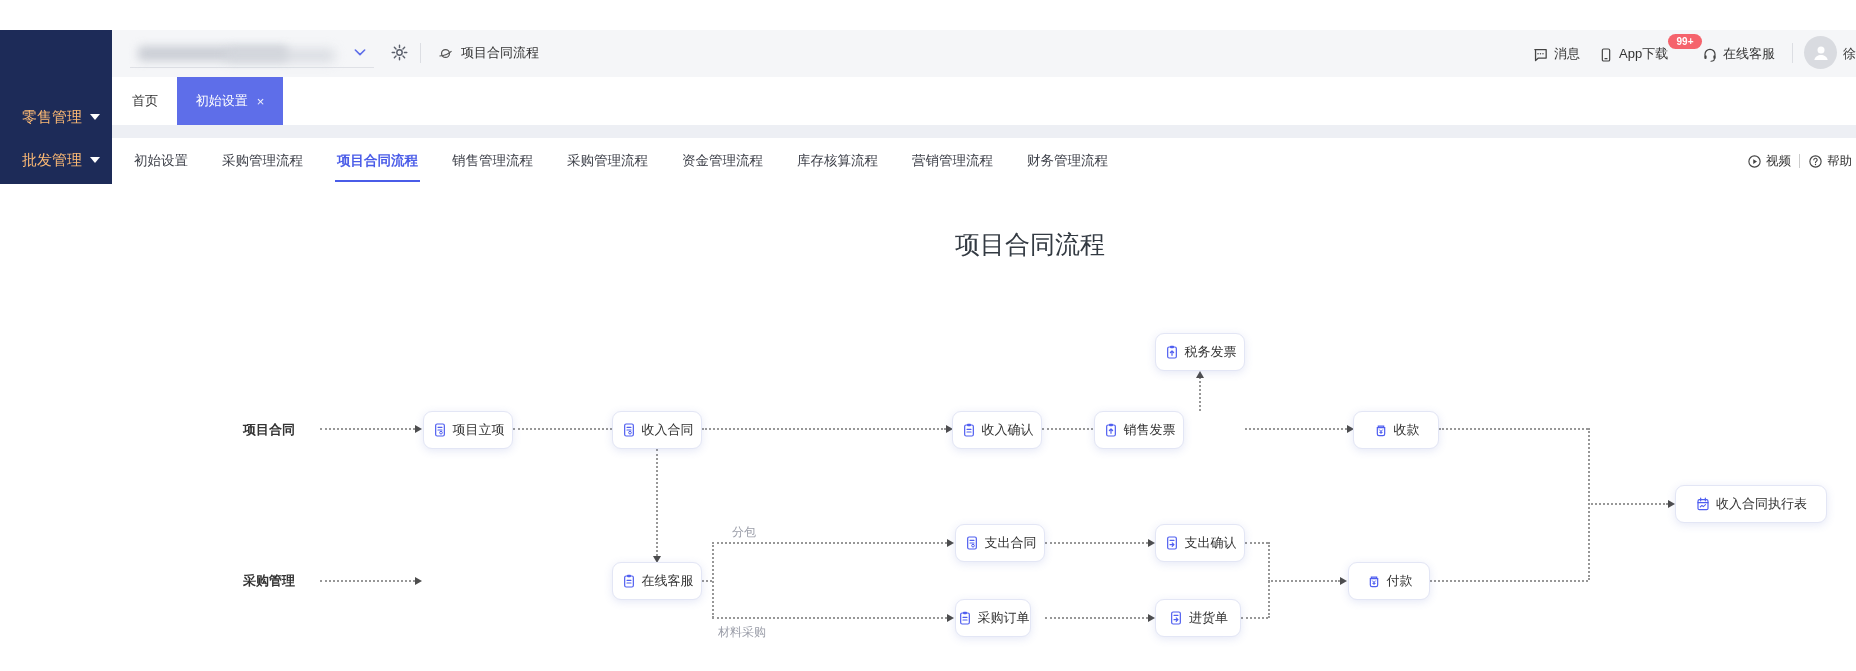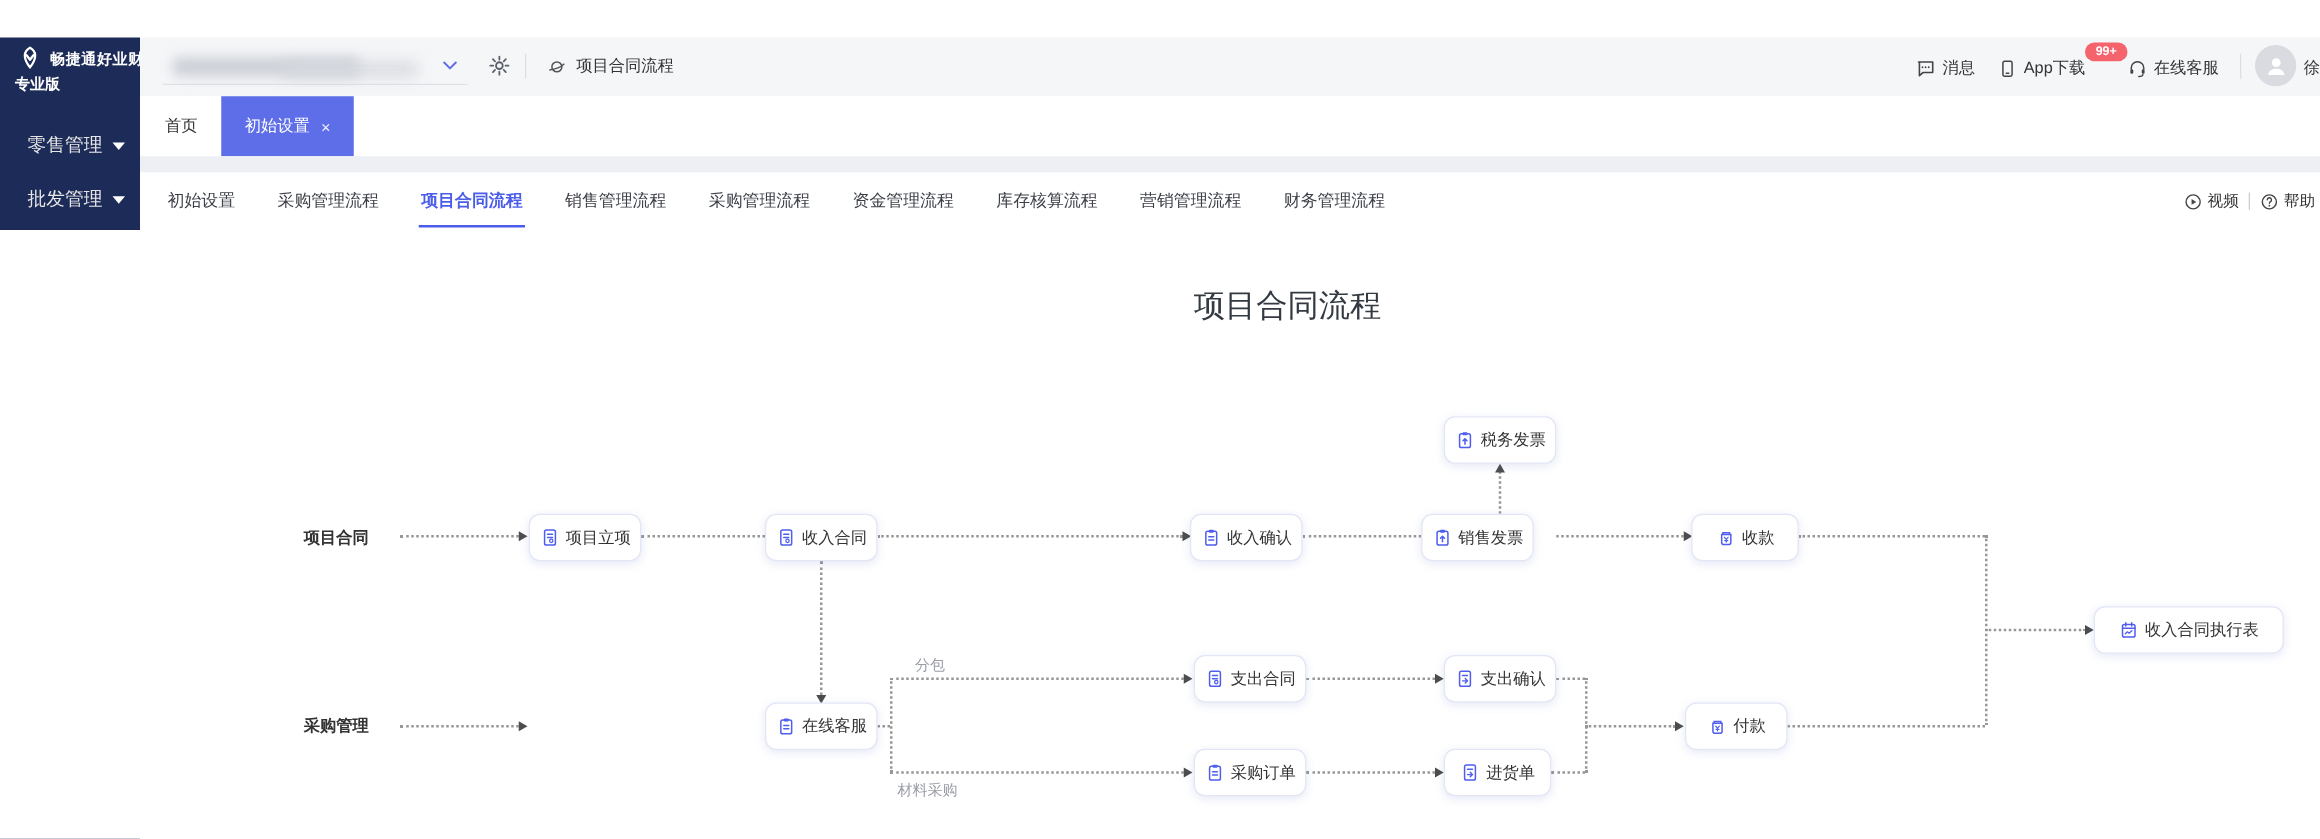--- a/index.html
+++ b/index.html
@@ -9,21 +9,21 @@
 
   
   .topstrip{position:absolute;left:0;top:0;width:1856px;height:30px;background:#fff;}
 
   
   .sidebar{position:absolute;left:0;top:30px;width:112px;height:641px;background:#1d2b58;}
   .logo-block{position:absolute;left:0;top:0;width:112px;height:47px;}
   .logo-mark{position:absolute;left:13px;top:5px;color:#fff;}
   .brand-name{position:absolute;left:40px;top:9px;font-size:12px;color:#fff;font-weight:bold;letter-spacing:.5px;white-space:nowrap;}
   .brand-edition{position:absolute;left:12px;top:29px;font-size:12px;color:#fff;font-weight:bold;}
-  .side-item{position:absolute;left:0;width:112px;height:34px;line-height:34px;color:#e5e5e5;font-size:15px;
+  .side-item{position:absolute;left:0;width:112px;height:34px;line-height:34px;color:#fdba74;font-size:15px;
              padding-left:22px;box-sizing:border-box;cursor:pointer;white-space:nowrap;}
   .side-caret{position:absolute;right:12px;top:14px;width:0;height:0;
               border-left:5px solid transparent;border-right:5px solid transparent;border-top:6px solid #fff;}
 
   
   .band{position:absolute;left:112px;top:30px;width:1744px;height:47px;background:#f5f6f8;}
   .blurbox{position:absolute;left:18px;top:10px;width:244px;height:27px;border-bottom:1px solid #dfe1e6;}
   .smudge{position:absolute;left:8px;top:6px;width:150px;height:15px;background:#c3c7cf;border-radius:4px;
           filter:blur(5px);opacity:.85;}
   .smudge2{position:absolute;left:95px;top:9px;width:110px;height:13px;background:#d6d9df;border-radius:4px;
@@ -157,27 +157,20 @@
         <path d="M7.8 16.5l2.6-2.3 2 1.7 3.4-3" fill="none" stroke="currentColor" stroke-width="1.6" stroke-linecap="round" stroke-linejoin="round"></path>
       </symbol>
   </defs>
 </svg>
 
 <div class="stage">
 
   <div class="topstrip"></div>
 
   <div class="sidebar">
-    <div class="logo-block">
-      <svg class="ic logo-mark" width="22" height="22">
-          <use href="#i-logo"></use>
-        </svg>
-      <span class="brand-name">畅捷通好业财</span>
-      <span class="brand-edition">专业版</span>
-    </div>
     <div class="side-item" style="top:70px"><span>零售管理</span><i class="side-caret"></i></div>
     <div class="side-item" style="top:113px"><span>批发管理</span><i class="side-caret"></i></div>
     <div class="side-item" style="top:156px"><span>小畅电商</span></div>
     <div class="side-item" style="top:199px"><span>采购管理</span></div>
     <div class="side-item" style="top:242px"><span>库存核算</span></div>
     <div class="side-item" style="top:285px"><span>资金管理</span></div>
     <div class="side-item" style="top:328px"><span>总账管理</span></div>
     <div class="side-item" style="top:371px"><span>发票管理</span></div>
     <div class="side-item" style="top:414px"><span>税务管理</span></div>
     <div class="side-item" style="top:457px"><span>固定资产</span></div>
@@ -329,21 +322,21 @@
           <use href="#i-doc"></use>
         </svg>
         <span>收入合同</span>
     </div>
     <div class="node" style="left:952px;top:227px;width:90px">
       <svg class="ic" width="16" height="16">
           <use href="#i-clip"></use>
         </svg>
         <span>收入确认</span>
     </div>
-    <div class="node" style="left:1137px;top:227px;width:90px">
+    <div class="node" style="left:1094px;top:227px;width:90px">
       <svg class="ic" width="16" height="16">
           <use href="#i-inv"></use>
         </svg>
         <span>销售发票</span>
     </div>
     <div class="node" style="left:1155px;top:149px;width:90px">
       <svg class="ic" width="16" height="16">
           <use href="#i-inv"></use>
         </svg>
         <span>税务发票</span>
@@ -366,21 +359,21 @@
           <use href="#i-doc"></use>
         </svg>
         <span>支出合同</span>
     </div>
     <div class="node" style="left:1155px;top:340px;width:90px">
       <svg class="ic" width="16" height="16">
           <use href="#i-docarrow"></use>
         </svg>
         <span>支出确认</span>
     </div>
-    <div class="node" style="left:955px;top:415px;width:90px">
+    <div class="node" style="left:955px;top:415px;width:76px">
       <svg class="ic" width="16" height="16">
           <use href="#i-clip"></use>
         </svg>
         <span>采购订单</span>
     </div>
     <div class="node" style="left:1155px;top:415px;width:86px">
       <svg class="ic" width="16" height="16">
           <use href="#i-docarrow"></use>
         </svg>
         <span>进货单</span>

